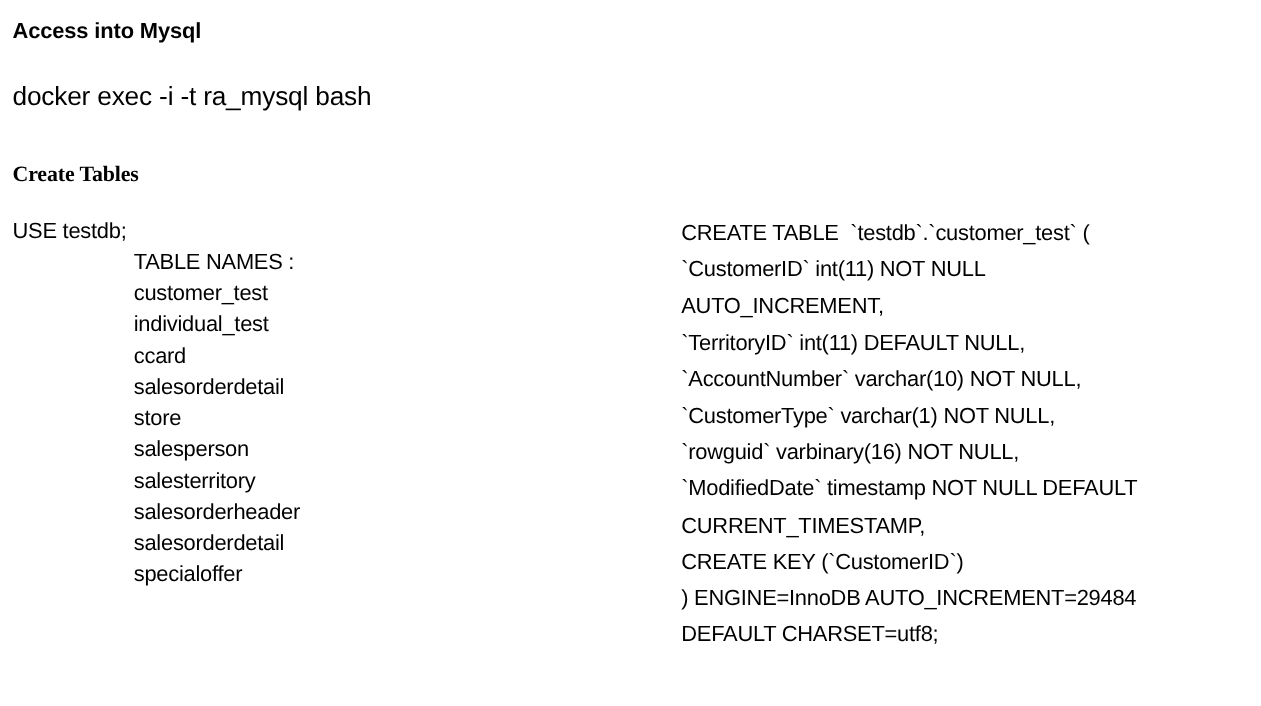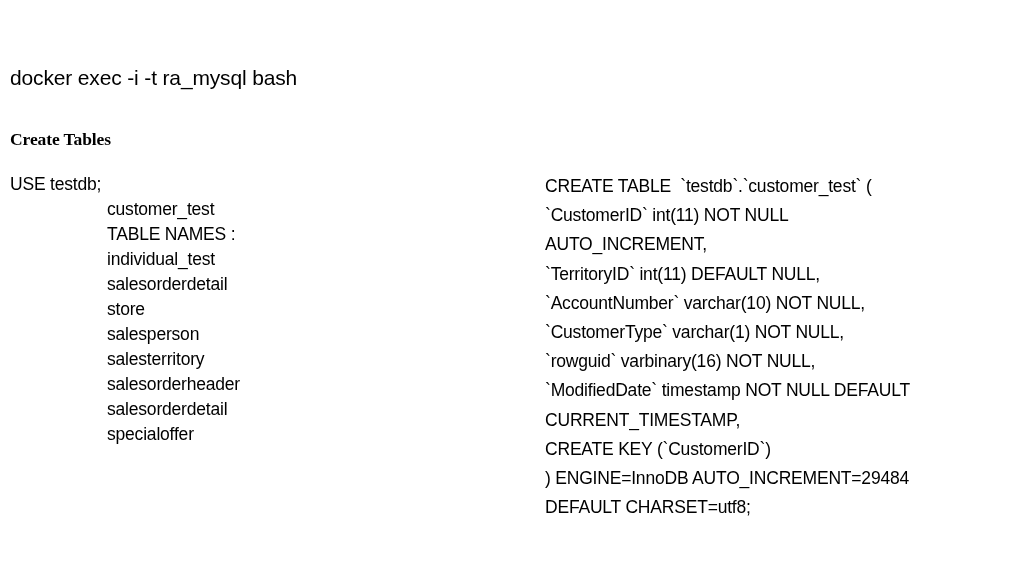--- a/index.html
+++ b/index.html
@@ -68,30 +68,32 @@
   
   .indented {
     padding-left: 97px;
   }
 </style>
 </head>
 <body>
 
 <div class="page">
 
+  <h1 class="heading" id="heading-access">Access into Mysql</h1>
 
   <div class="command-line">docker exec -i -t ra_mysql bash</div>
 
   <h1 class="heading" id="heading-create">Create Tables</h1>
 
   <div class="code-col" id="left-column">
     <span class="code-line">USE testdb;</span>
+    <span class="code-line indented">TABLE NAMES :</span>
     <span class="code-line indented">customer_test</span>
-    <span class="code-line indented">TABLE NAMES :</span>
     <span class="code-line indented">individual_test</span>
+    <span class="code-line indented">ccard</span>
     <span class="code-line indented">salesorderdetail</span>
     <span class="code-line indented">store</span>
     <span class="code-line indented">salesperson</span>
     <span class="code-line indented">salesterritory</span>
     <span class="code-line indented">salesorderheader</span>
     <span class="code-line indented">salesorderdetail</span>
     <span class="code-line indented">specialoffer</span>
   </div>
 
   <div class="code-col" id="right-column">

